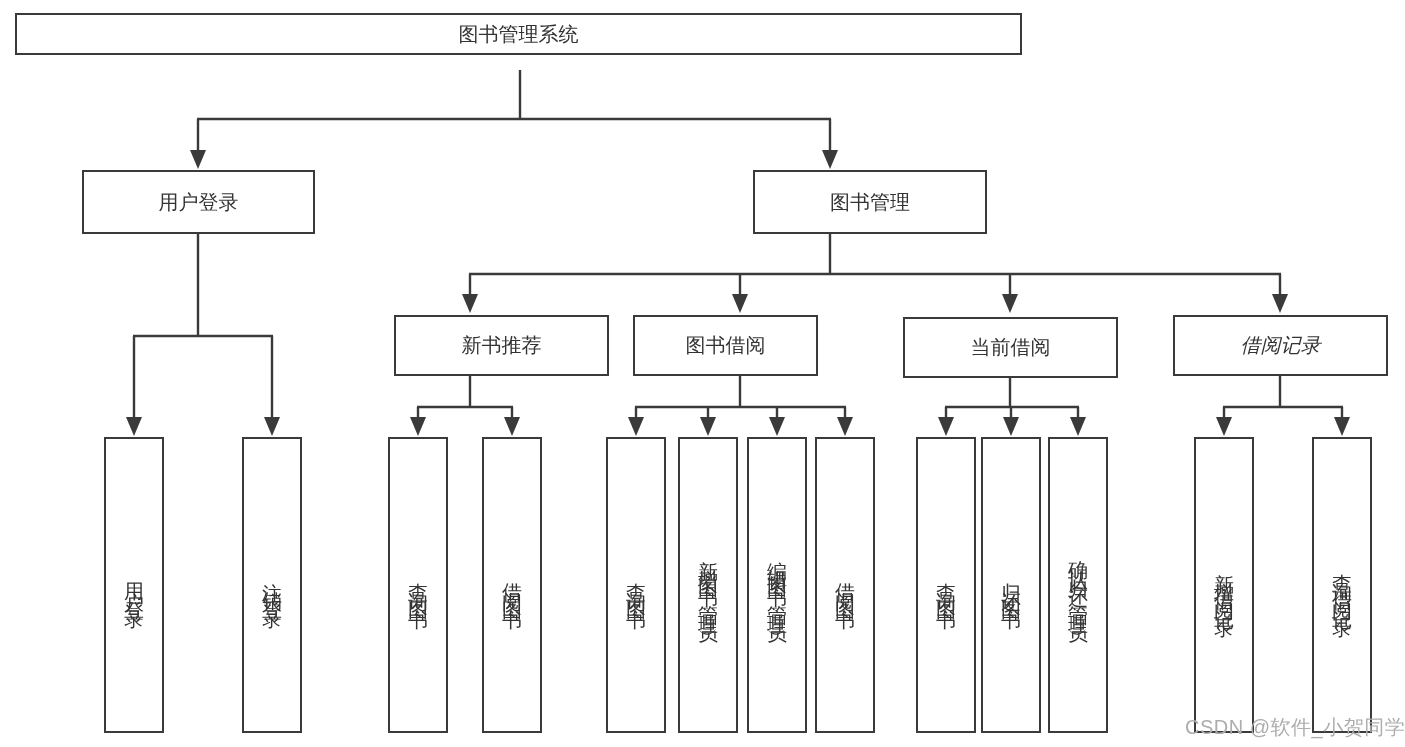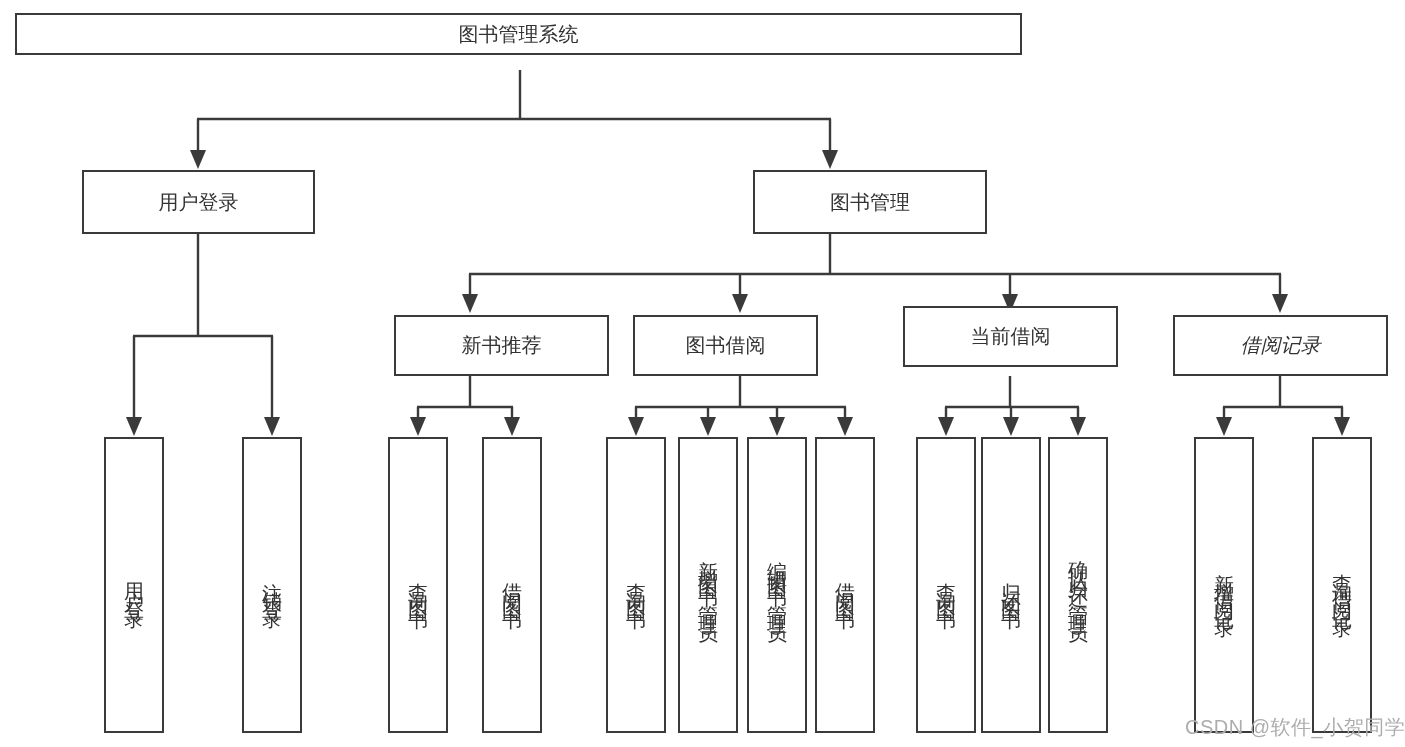--- a/index.html
+++ b/index.html
@@ -112,21 +112,21 @@
     </g>
   </svg>
 
   <div class="box" style="left:15px;top:13px;width:1007px;height:42px;">图书管理系统</div>
 
   <div class="box" style="left:82px;top:170px;width:233px;height:64px;">用户登录</div>
   <div class="box" style="left:712px;top:170px;width:234px;height:64px;margin-left:41px;">图书管理</div>
 
   <div class="box" style="left:379px;top:315px;width:215px;height:61px;margin-left:15px;">新书推荐</div>
   <div class="box" style="left:633px;top:315px;width:185px;height:61px;">图书借阅</div>
-  <div class="box" style="left:903px;top:306px;width:215px;height:61px;">当前借阅</div>
+  <div class="box" style="left:903px;top:317px;width:215px;height:61px;">当前借阅</div>
   <div class="box" style="left:1173px;top:315px;width:215px;height:61px;font-style:italic;">借阅记录</div>
 
   <div class="box vbox" style="left:104px;top:437px;width:60px;height:296px;">用户登录</div>
   <div class="box vbox" style="left:242px;top:437px;width:60px;height:296px;">注销登录</div>
 
   <div class="box vbox" style="left:388px;top:437px;width:60px;height:296px;">查询图书</div>
   <div class="box vbox" style="left:482px;top:437px;width:60px;height:296px;">借阅图书</div>
 
   <div class="box vbox" style="left:606px;top:437px;width:60px;height:296px;">查询图书</div>
   <div class="box vbox" style="left:678px;top:437px;width:60px;height:296px;">新增图书（管理员）</div>

